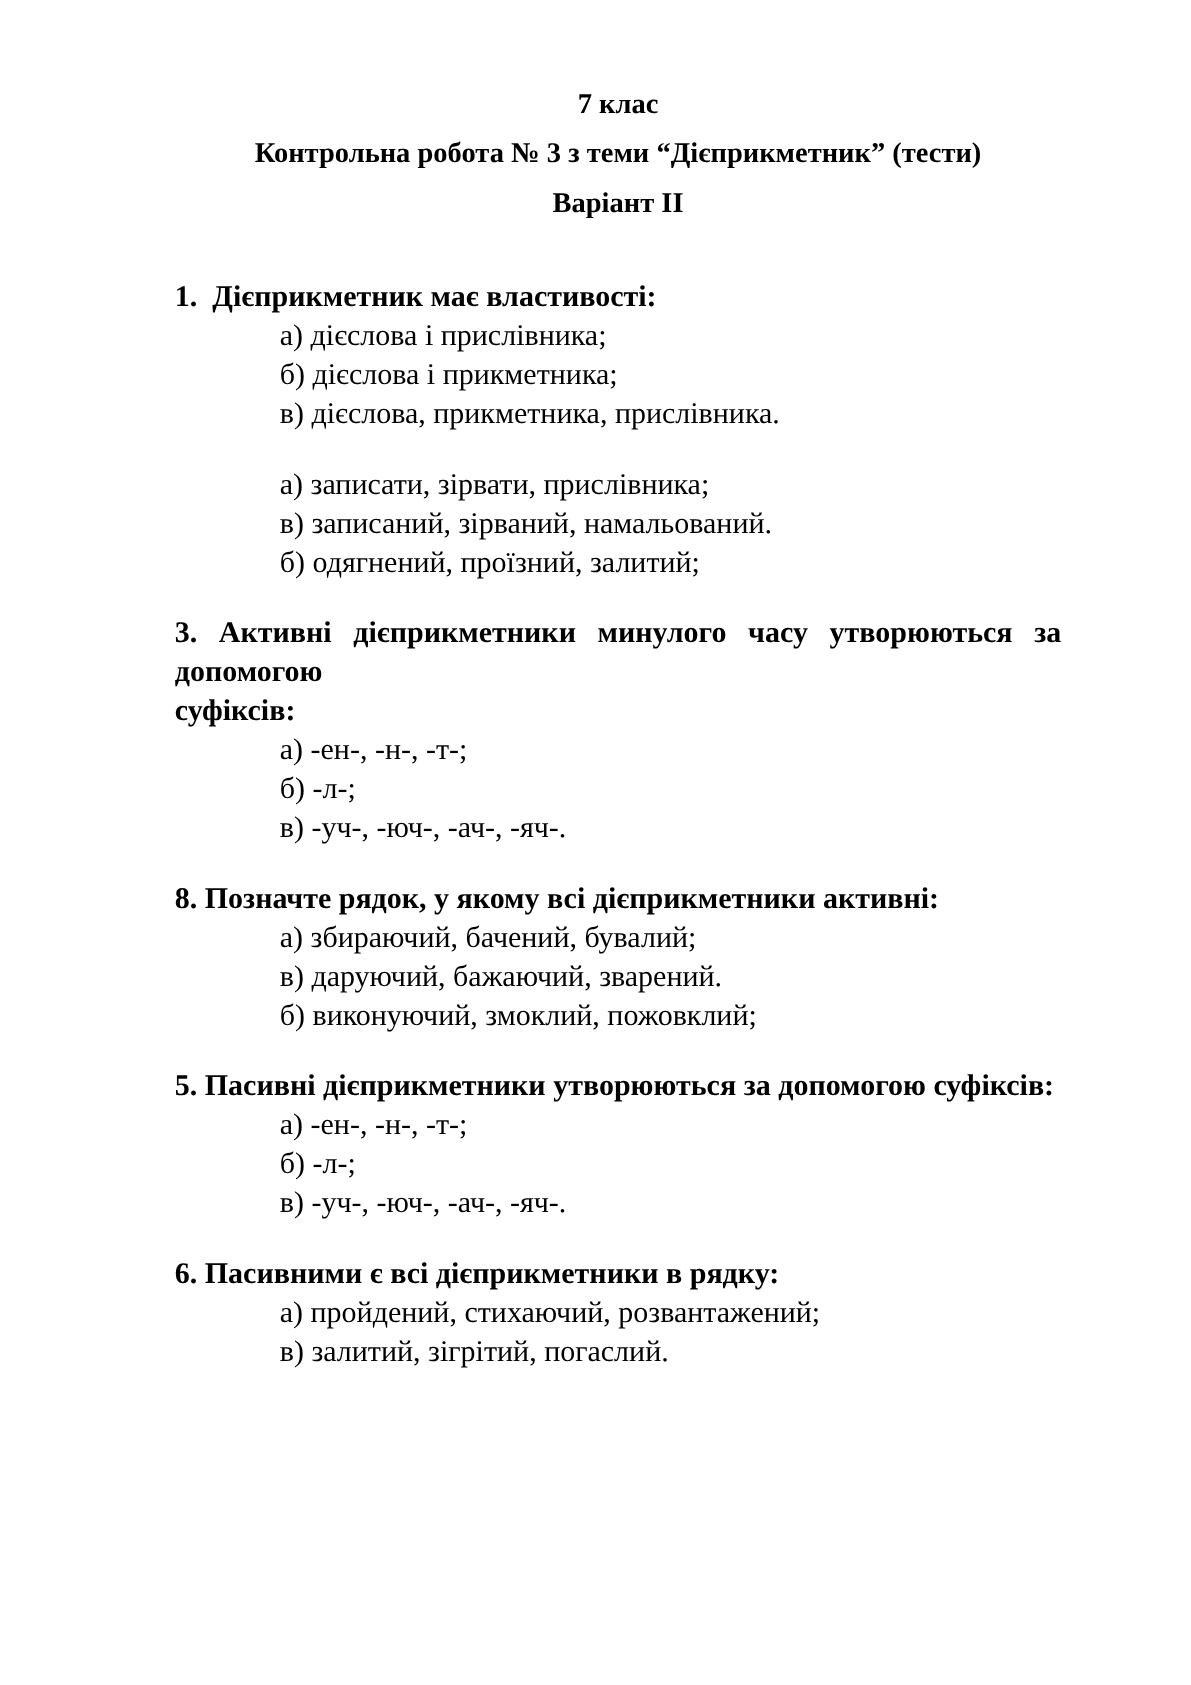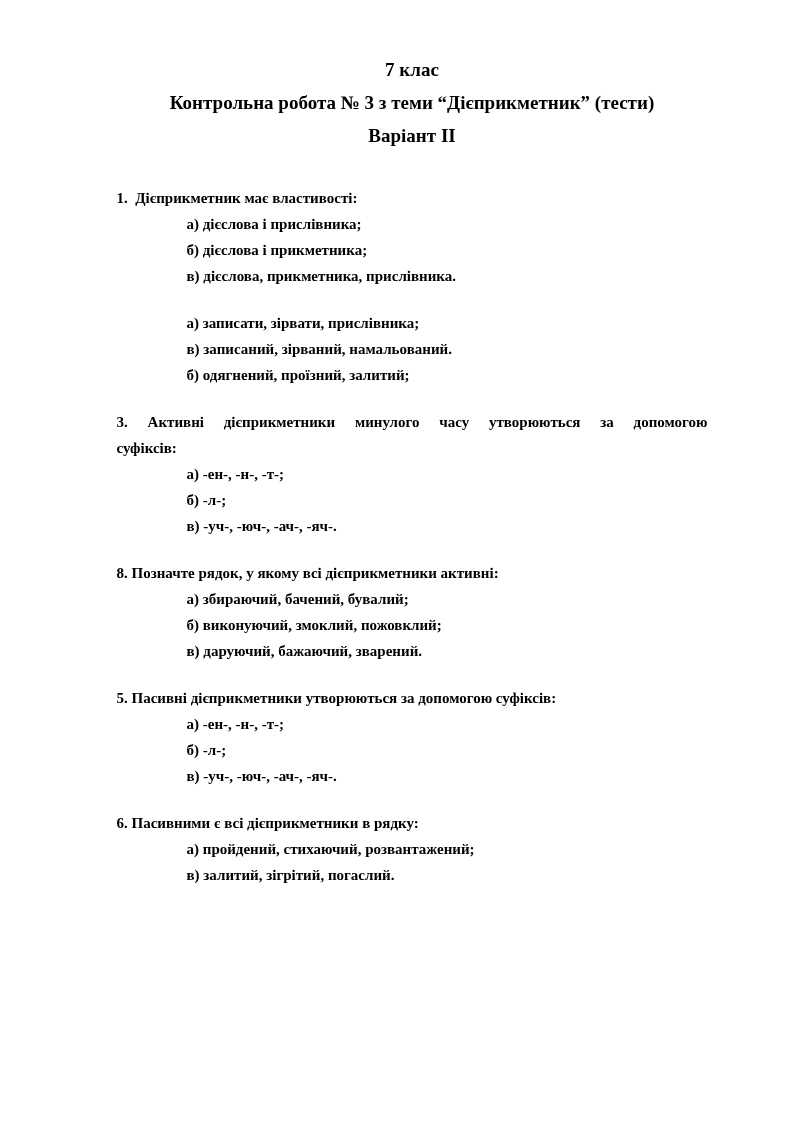--- a/index.html
+++ b/index.html
@@ -20,36 +20,36 @@
     overflow: hidden;
   }
   .doc-header {
     text-align: center;
     font-weight: bold;
     font-size: 19px;
     line-height: 33px;
   }
   .questions {
     margin-top: 33px;
-    font-size: 15px;
+    font-size: 20px;
     line-height: 26px;
   }
   .question {
     margin-bottom: 21px;
   }
   .q-heading {
     font-weight: bold;
   }
   .q-heading.justify-line {
     text-align: justify;
     text-align-last: justify;
   }
   .options {
     padding-left: 70px;
-    font-weight: bold;
+    font-weight: normal;
   }
 </style>
 </head>
 <body>
 
 <div class="page">
 
   <header class="doc-header">
     <div>7 клас</div>
     <div>Контрольна робота № 3 з теми “Дієприкметник” (тести)</div>
@@ -82,22 +82,22 @@
         <div class="option">а) -ен-, -н-, -т-;</div>
         <div class="option">б) -л-;</div>
         <div class="option">в) -уч-, -юч-, -ач-, -яч-.</div>
       </div>
     </section>
 
     <section class="question">
       <div class="q-heading">8. Позначте рядок, у якому всі дієприкметники активні:</div>
       <div class="options">
         <div class="option">а) збираючий, бачений, бувалий;</div>
+        <div class="option">в) даруючий, бажаючий, зварений.</div>
         <div class="option">б) виконуючий, змоклий, пожовклий;</div>
-        <div class="option">в) даруючий, бажаючий, зварений.</div>
       </div>
     </section>
 
     <section class="question">
       <div class="q-heading">5. Пасивні дієприкметники утворюються за допомогою суфіксів:</div>
       <div class="options">
         <div class="option">а) -ен-, -н-, -т-;</div>
         <div class="option">б) -л-;</div>
         <div class="option">в) -уч-, -юч-, -ач-, -яч-.</div>
       </div>

